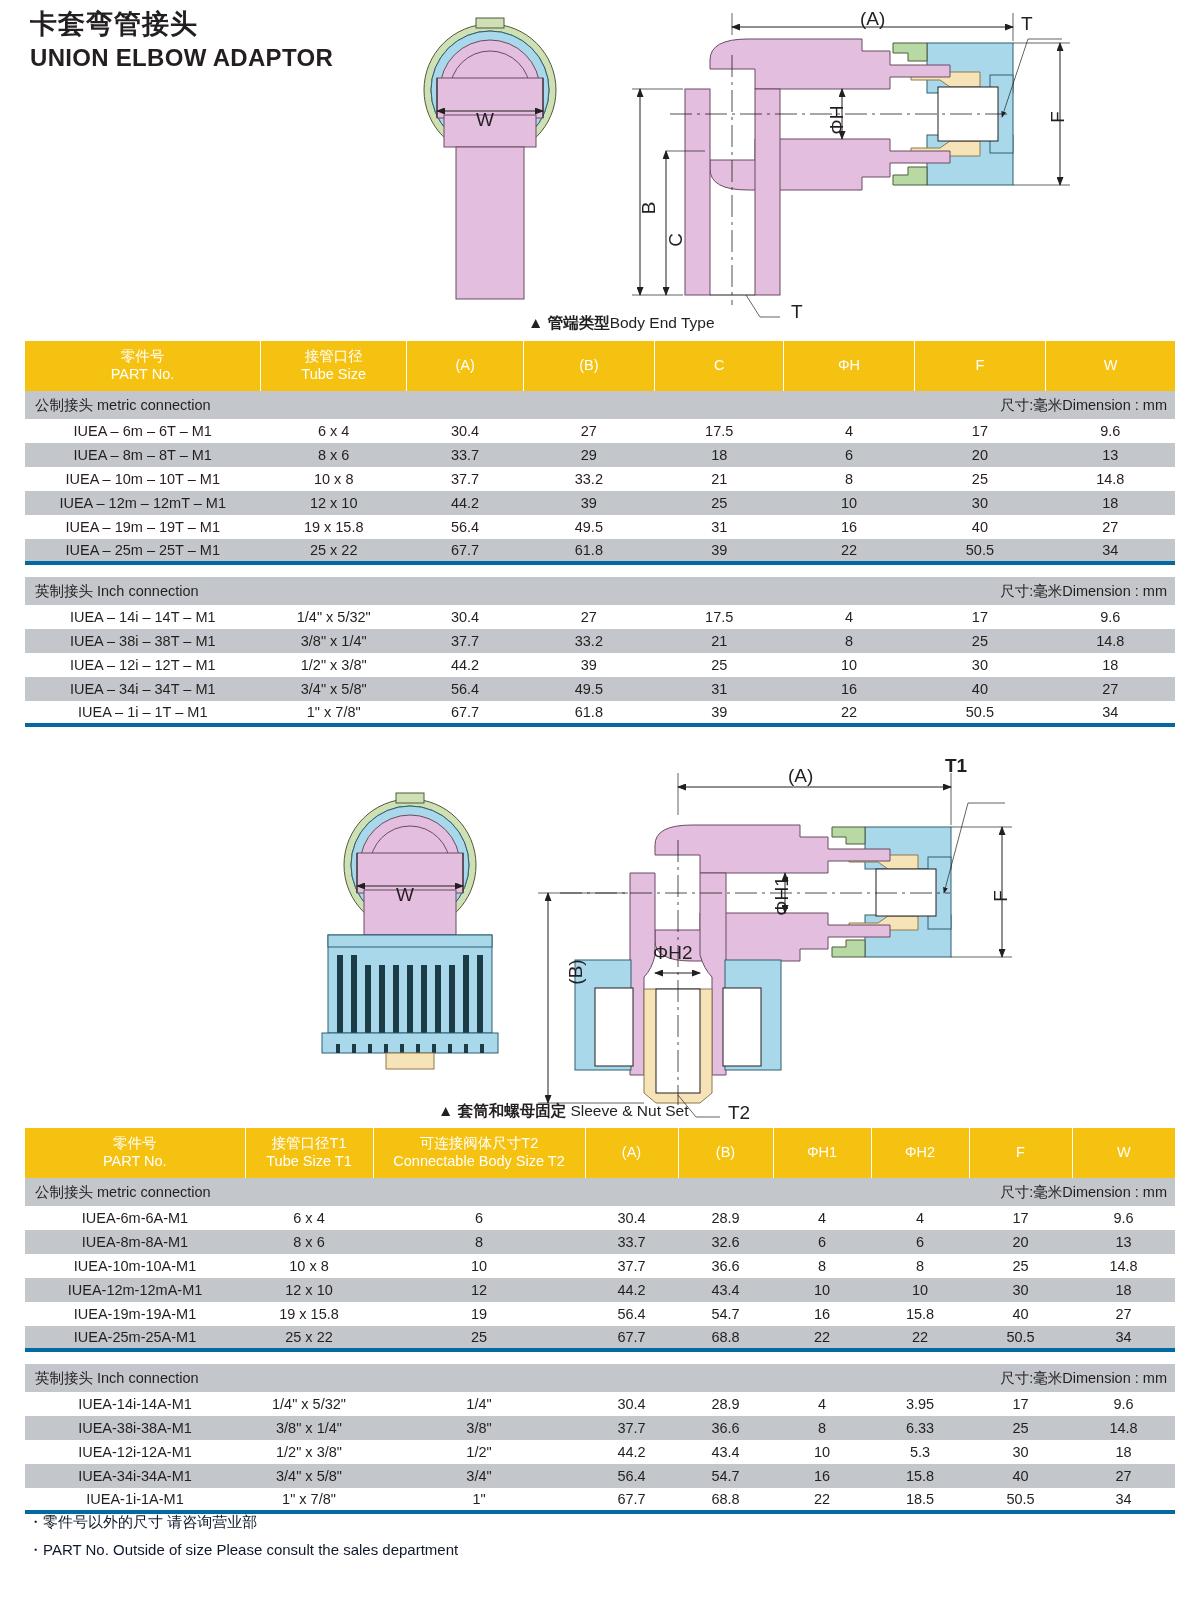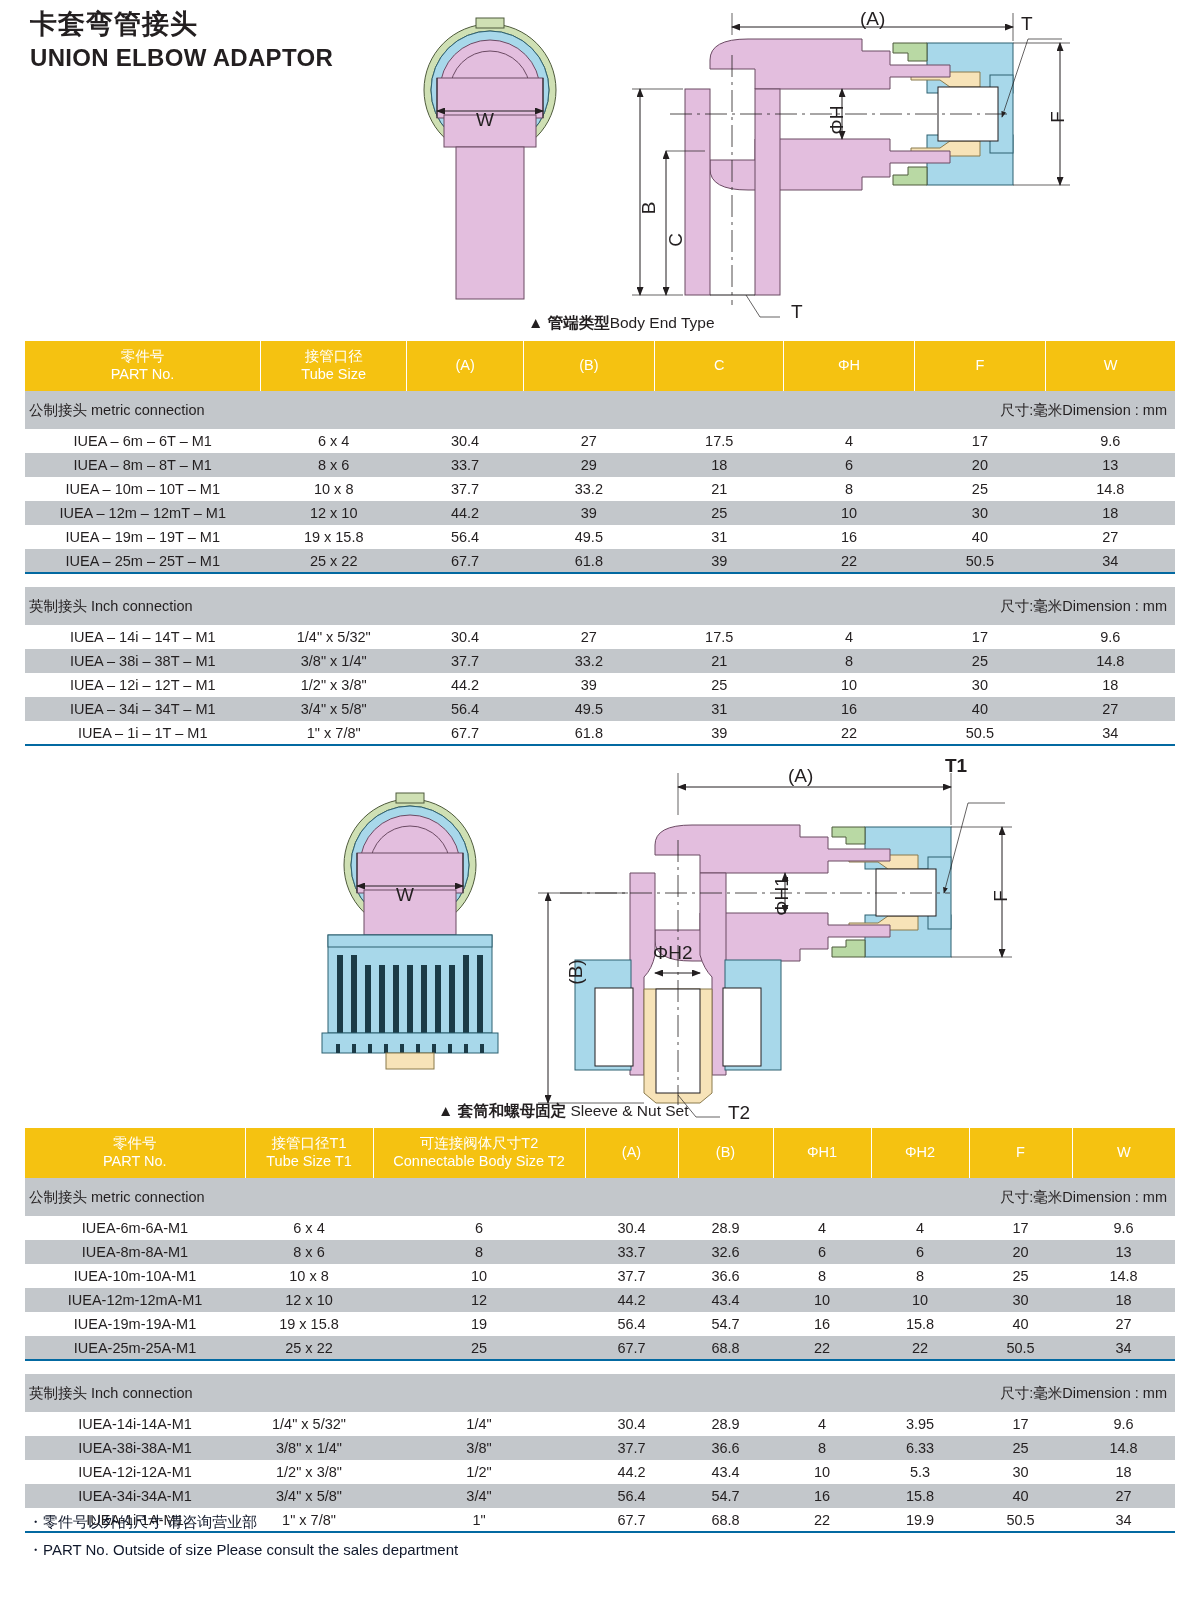--- a/index.html
+++ b/index.html
@@ -67,33 +67,33 @@
     font-size: 14.5px;
     height: 50px;
     line-height: 1.22;
     border-right: 1px solid #ffffff;
   }
   .tbl thead th:last-child { border-right: 0; }
   .tbl thead th .l2 { display: block; }
   .row-sub td {
     background: #c3c7cb;
     text-align: left;
-    padding-left: 4px;
-    height: 38px;
+    padding-left: 10px;
+    height: 28px;
     font-size: 14.5px;
   }
   .row-sub td.dim {
     text-align: right;
     padding-right: 8px;
   }
   .row-white td { background: #ffffff; }
   .row-grey td  { background: #c3c7cb; }
   .cell-part { text-align: center; }
   .gap-row td { background: #ffffff; height: 14px; border: 0; }
-  .tbl .sep-bot { border-bottom: 2px solid #0369a1; }
+  .tbl .sep-bot { border-bottom: 4px solid #0369a1; }
 
   .footnotes {
     position: absolute;
     font-size: 15px;
     color: #0f172a;
     line-height: 1.85;
   }
   .footnotes div { white-space: nowrap; }
 </style>
 </head>
@@ -644,21 +644,21 @@
           <td>40</td>
           <td>27</td>
         </tr>
       <tr class="row-white sep-bot">
           <td class="cell-part">IUEA-1i-1A-M1</td>
           <td>1" x 7/8"</td>
           <td>1"</td>
           <td>67.7</td>
           <td>68.8</td>
           <td>22</td>
-          <td>19.9</td>
+          <td>18.5</td>
           <td>50.5</td>
           <td>34</td>
         </tr>
     </tbody>
   </table>
 
   <div class="footnotes" style="left:28px; top:1508px;">
     <div>・零件号以外的尺寸 请咨询营业部</div>
     <div>・PART No. Outside of size Please consult the sales department</div>
   </div>

